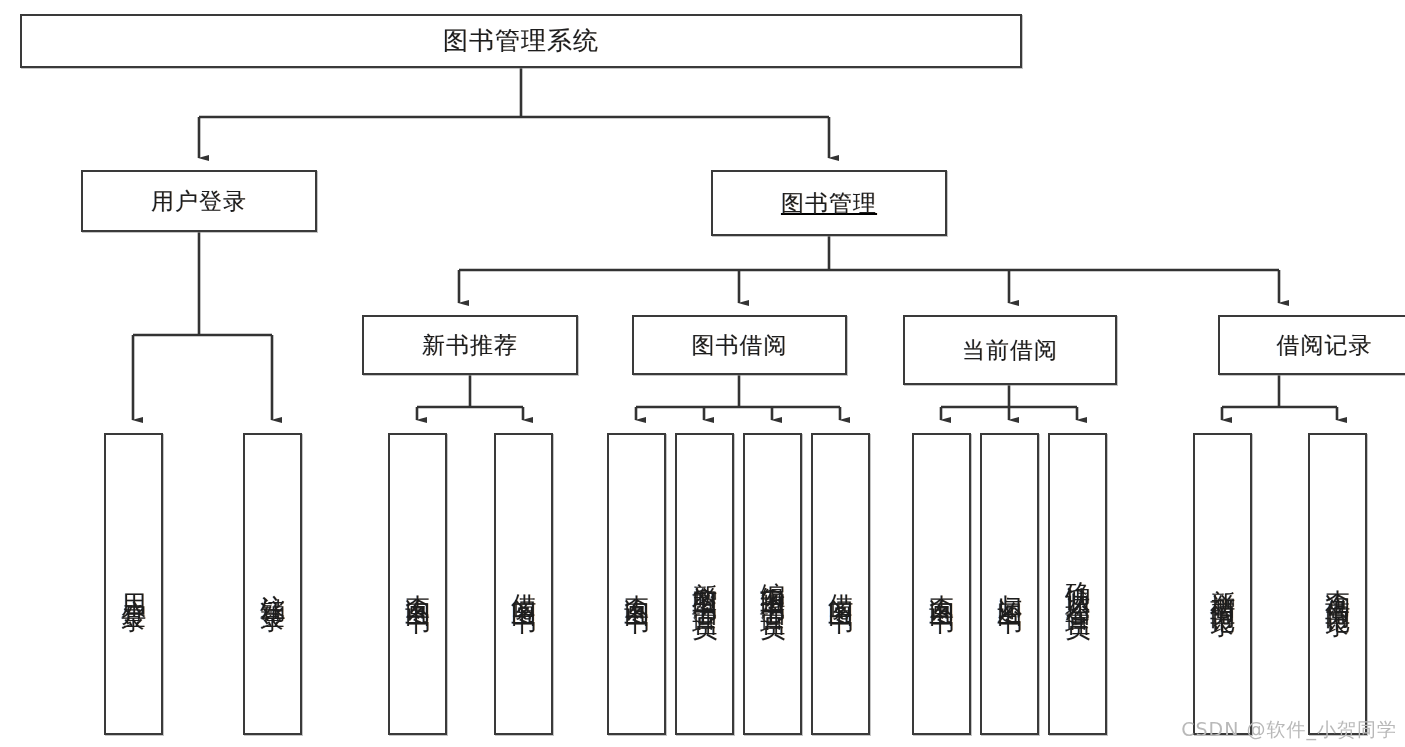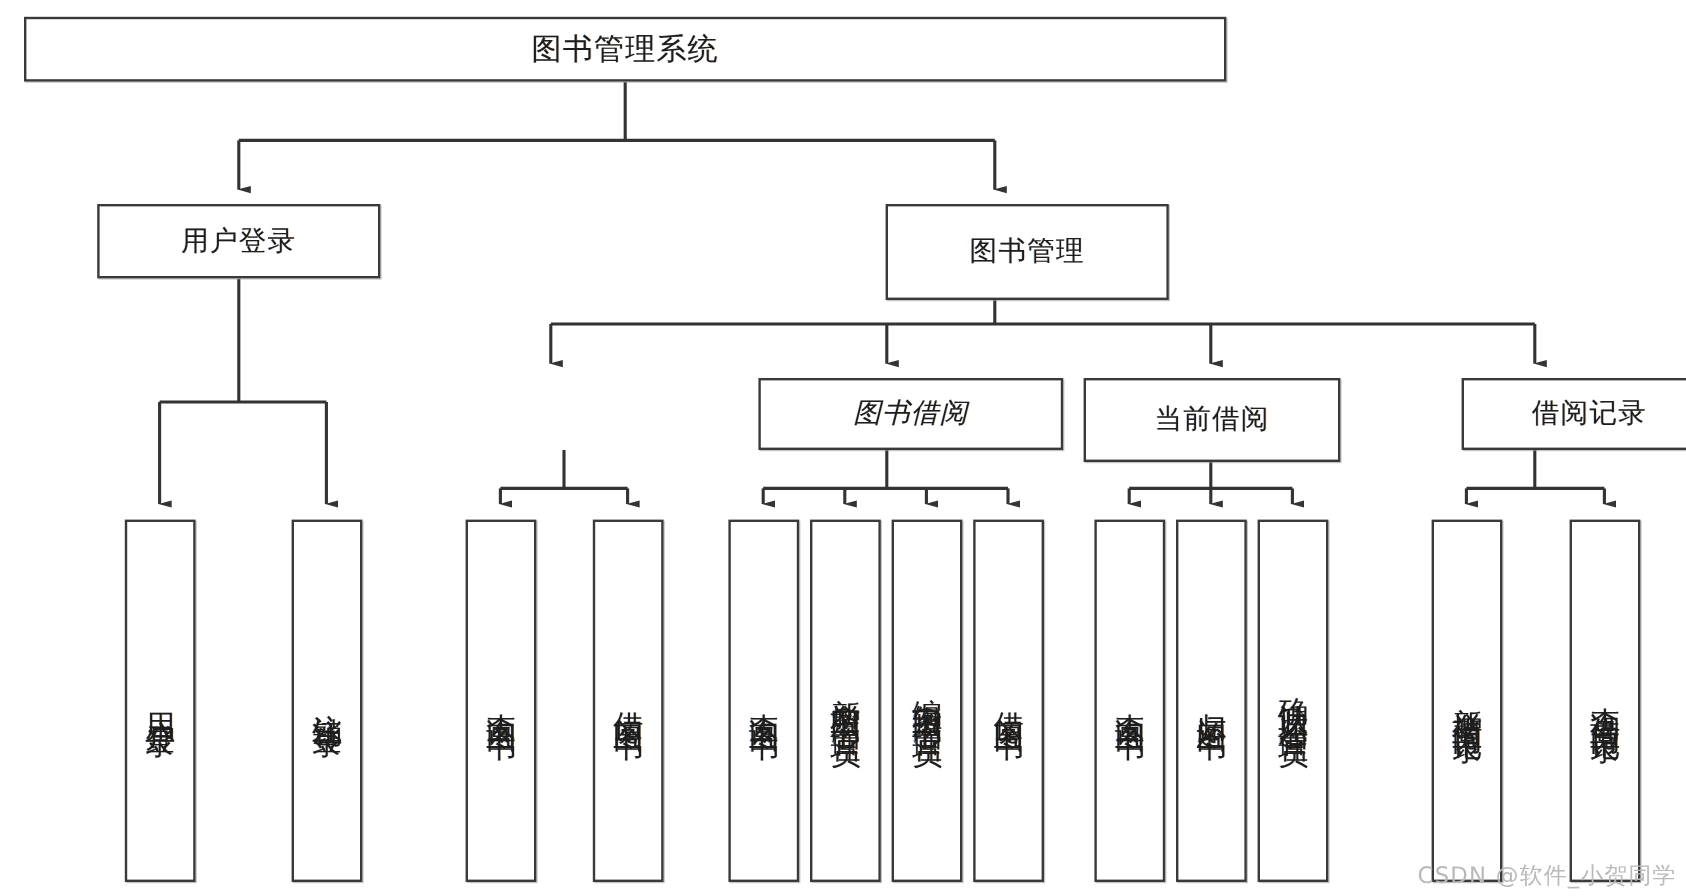--- a/index.html
+++ b/index.html
@@ -117,25 +117,28 @@
     </g>
   </svg>
 
   <div class="node root" style="left:20px;top:14px;width:1002px;height:54px;text-align:center;">
     <span class="lbl">图书管理系统</span>
   </div>
 
   <div class="node lvl2" style="left:81px;top:170px;width:236px;height:62px;">
     <span class="lbl">用户登录</span>
   </div>
-  <div class="node lvl2" style="left:738px;top:170px;width:236px;height:80px;">
+  <div class="node lvl2" style="left:711px;top:170px;width:236px;height:66px;text-decoration:underline;">
     <span class="lbl">图书管理</span>
   </div>
 
-  <div class="node lvl3" style="left:632px;top:315px;width:254px;height:60px;font-style:italic;">
+  <div class="node lvl3" style="left:362px;top:315px;width:216px;height:60px;">
+    <span class="lbl">新书推荐</span>
+  </div>
+  <div class="node lvl3" style="left:632px;top:315px;width:215px;height:60px;">
     <span class="lbl">图书借阅</span>
   </div>
   <div class="node lvl3" style="left:903px;top:315px;width:214px;height:70px;">
     <span class="lbl">当前借阅</span>
   </div>
   <div class="node lvl3" style="left:1172px;top:315px;width:213px;height:60px;margin-left:46px;">
     <span class="lbl">借阅记录</span>
   </div>
 
   <div class="node leaf" style="left:104px;top:433px;width:59px;height:302px;">

